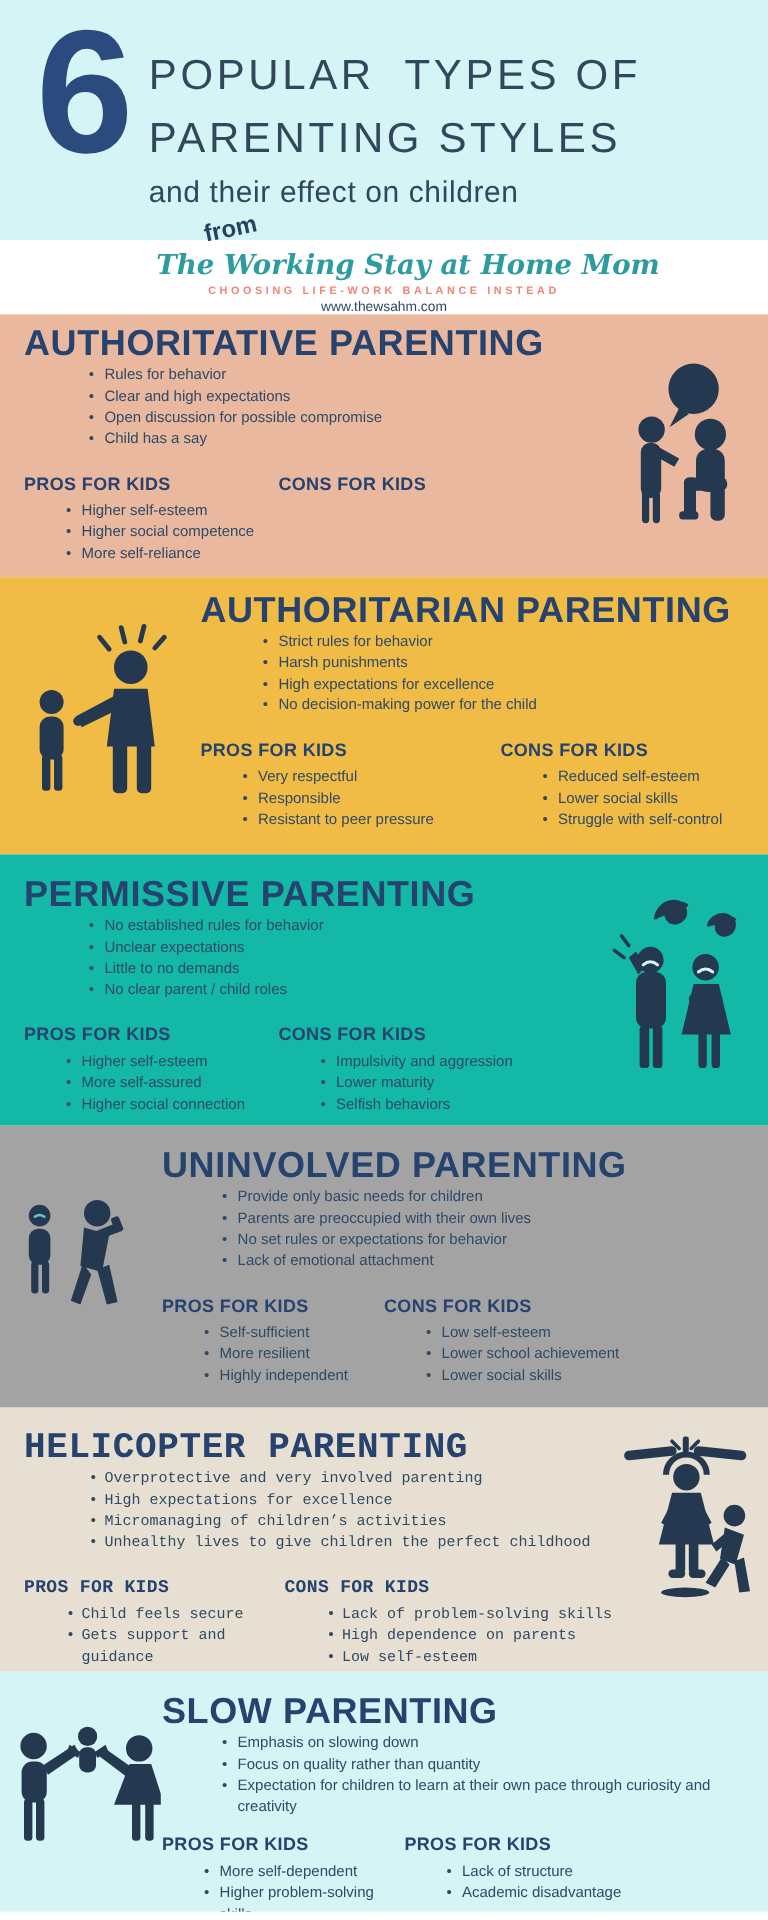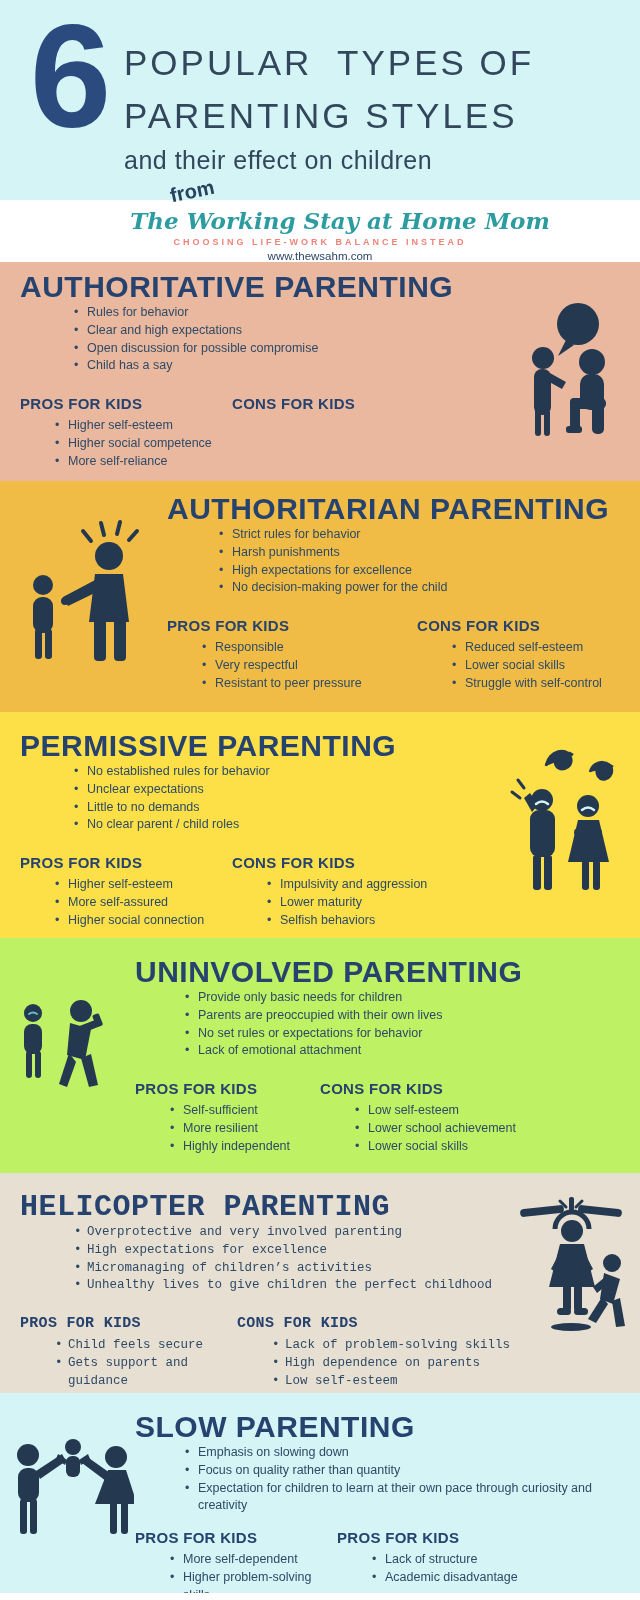--- a/index.html
+++ b/index.html
@@ -156,22 +156,22 @@
     <ul class="bullets">
         <li>Strict rules for behavior</li>
         <li>Harsh punishments</li>
         <li>High expectations for excellence</li>
         <li>No decision-making power for the child</li>
       </ul>
     <div class="cols">
       <div class="col c1">
         <h3>PROS FOR KIDS</h3>
         <ul>
+            <li>Very respectful</li>
             <li>Responsible</li>
-            <li>Very respectful</li>
             <li>Resistant to peer pressure</li>
           </ul>
       </div>
       <div class="col">
         <h3>CONS FOR KIDS</h3>
         <ul>
             <li>Reduced self-esteem</li>
             <li>Lower social skills</li>
             <li>Struggle with self-control</li>
           </ul>
@@ -190,21 +190,21 @@
       <rect x="89" y="98" width="12" height="44" rx="4"></rect>
       <path d="M72 60 L38 78 l5 9 L78 70 z"></path>
       <circle cx="40" cy="82" r="4"></circle>
       <circle cx="18" cy="66" r="10"></circle>
       <rect x="8" y="78" width="20" height="36" rx="9"></rect>
       <rect x="10" y="110" width="7" height="30" rx="3"></rect>
       <rect x="20" y="110" width="7" height="30" rx="3"></rect>
     </svg>
   </section>
 
-  <section class="sec s2" style="background-color: #fde047;">
+  <section class="sec s2" style="background-color: #14b8a6;">
     <h2>PERMISSIVE PARENTING</h2>
     <ul class="bullets">
         <li>No established rules for behavior</li>
         <li>Unclear expectations</li>
         <li>Little to no demands</li>
         <li>No clear parent / child roles</li>
       </ul>
     <div class="cols">
       <div class="col c1">
         <h3>PROS FOR KIDS</h3>
@@ -240,21 +240,21 @@
       <circle cx="80" cy="66" r="11"></circle>
       <path d="M70 80 h21 l10 42 h-41 z"></path>
       <rect x="66" y="88" width="28" height="9" rx="4.5"></rect>
       <rect x="74" y="120" width="7" height="30" rx="3"></rect>
       <rect x="85" y="120" width="7" height="30" rx="3"></rect>
       <path d="M28 64 q6 -5 12 0" fill="none" stroke="#d4f4f6" stroke-width="2.5" stroke-linecap="round"></path>
       <path d="M74 70 q6 -5 12 0" fill="none" stroke="#d4f4f6" stroke-width="2.5" stroke-linecap="round"></path>
     </svg>
   </section>
 
-  <section class="sec s3" style="background-color: #bef264;">
+  <section class="sec s3" style="background-color: #a3a3a3;">
     <h2>UNINVOLVED PARENTING</h2>
     <ul class="bullets">
         <li>Provide only basic needs for children</li>
         <li>Parents are preoccupied with their own lives</li>
         <li>No set rules or expectations for behavior</li>
         <li>Lack of emotional attachment</li>
       </ul>
     <div class="cols">
       <div class="col c1">
         <h3>PROS FOR KIDS</h3>

